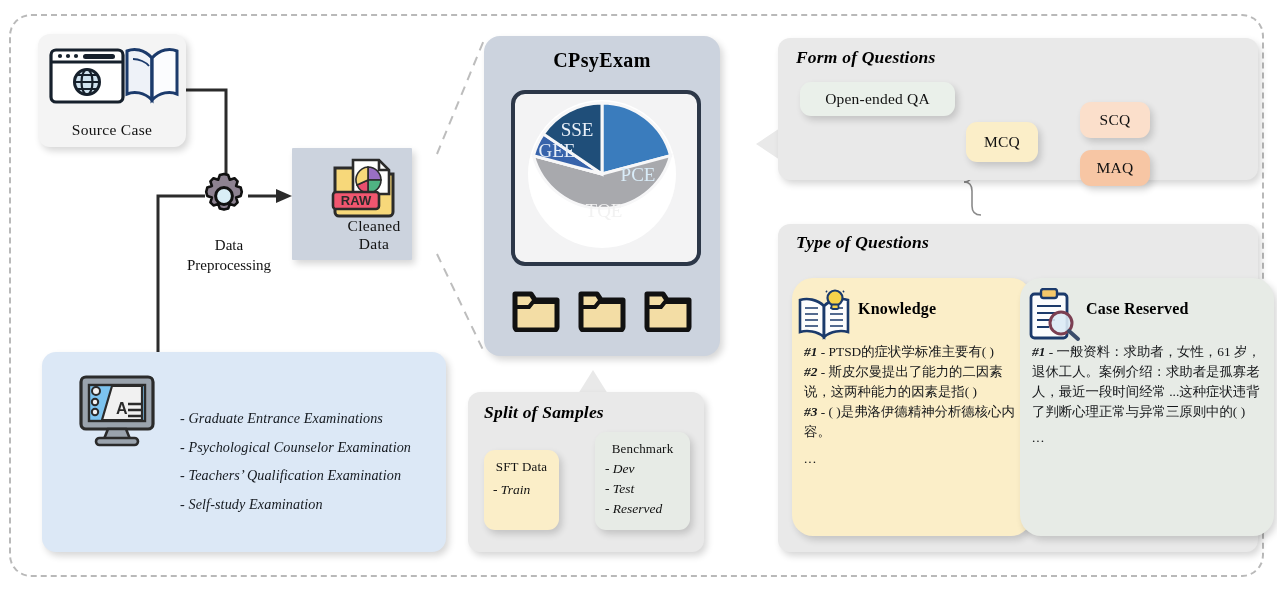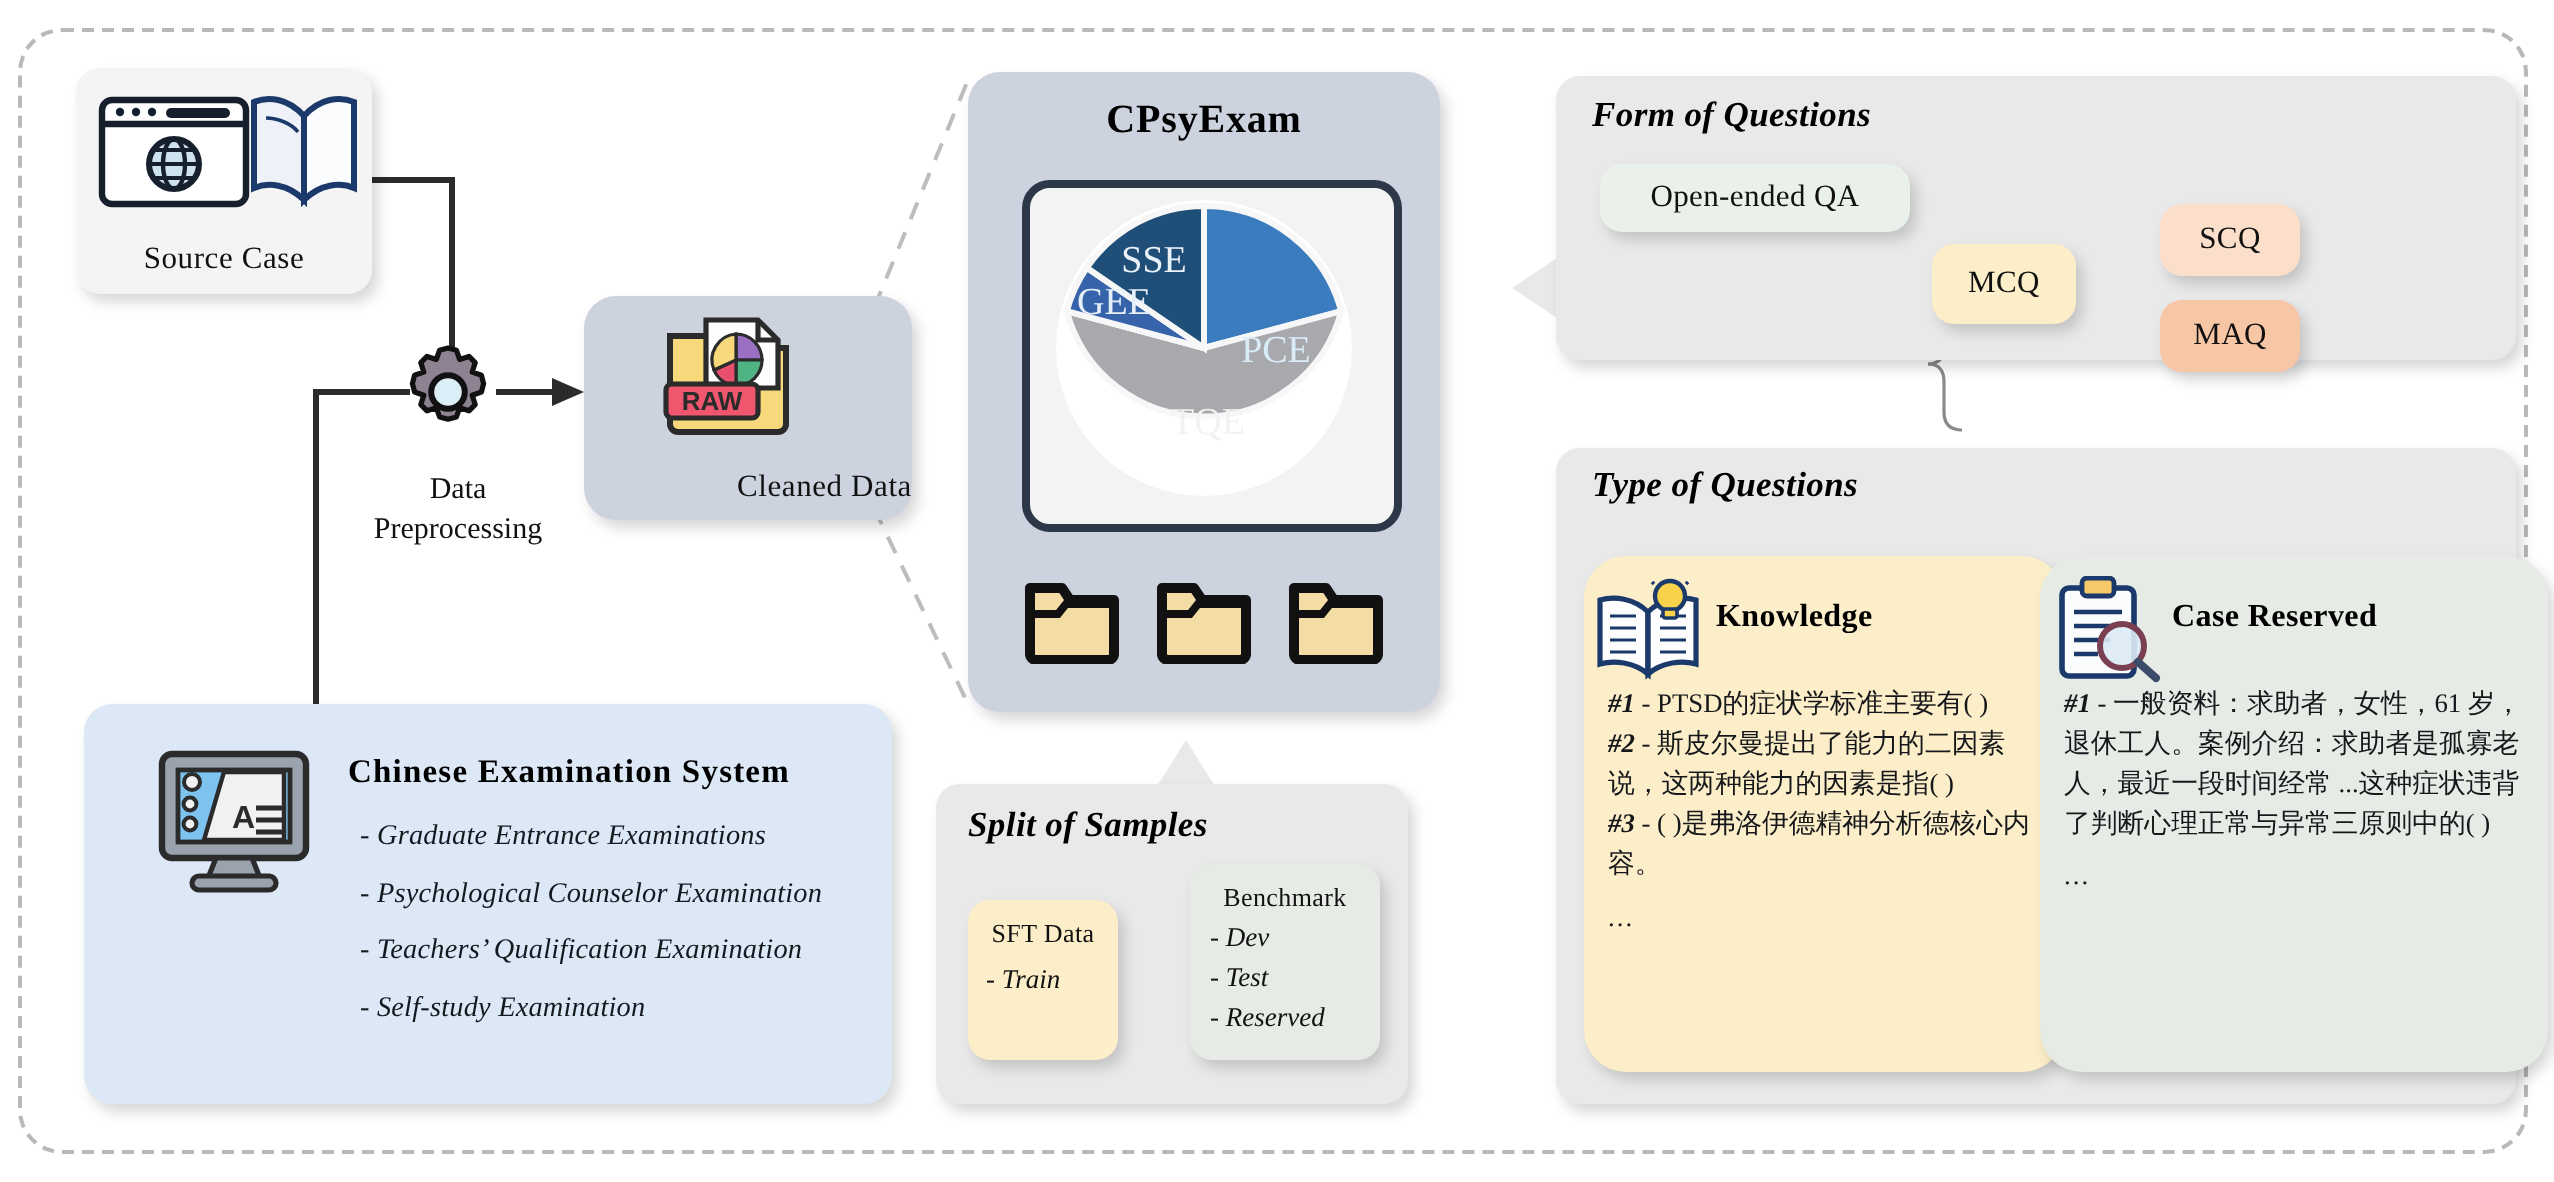--- a/index.html
+++ b/index.html
@@ -11,23 +11,23 @@
 
   .panel{position:absolute;box-sizing:border-box;}
   .shadow{box-shadow:3px 4px 7px rgba(0,0,0,.16);}
 
   
   #source-data{left:38px;top:34px;width:148px;height:113px;background:#f4f4f4;
     border-radius:12px;}
   #source-data .cap{position:absolute;left:0;right:0;bottom:8px;text-align:center;
     font-size:15.5px;color:#111;letter-spacing:.3px;}
 
-  #cleaned-data{left:292px;top:148px;width:164px;height:112px;background:#ccd3de;
-    border-radius:16px;}
-  #cleaned-data .cap{position:absolute;left:0;right:0;bottom:7px;text-align:right;
+  #cleaned-data{left:292px;top:148px;width:120px;height:112px;background:#ccd3de;
+    border-radius:1px;}
+  #cleaned-data .cap{position:absolute;left:0;right:0;bottom:7px;text-align:center;
     font-size:15.5px;color:#111;letter-spacing:.3px;margin-left:44px;}
 
   #ces{left:42px;top:352px;width:404px;height:200px;background:#dce8f6;border-radius:14px;}
   #ces .title{position:absolute;left:132px;top:24px;font-size:16.5px;font-weight:bold;
     color:#000;letter-spacing:.6px;}
   #ces ul{list-style:none;margin:0;padding:0;position:absolute;left:138px;top:58px;}
   #ces li{font-style:italic;font-size:14.2px;color:#14191f;margin-bottom:11.5px;
     white-space:nowrap;letter-spacing:.1px;}
 
   .prep-label{position:absolute;left:170px;top:236px;width:118px;text-align:center;
@@ -165,21 +165,20 @@
       <rect x="11" y="11" width="56" height="36" fill="#7cc3ef" stroke="#2b2b2b" stroke-width="2.4"></rect>
       <path d="M34 12 h30 v34 H24 Z" fill="#f1f1f1" stroke="#2b2b2b" stroke-width="2.2"></path>
       <circle cx="18" cy="17" r="4" fill="#f1f1f1" stroke="#2b2b2b" stroke-width="2"></circle>
       <circle cx="17" cy="28" r="3.2" fill="#f1f1f1" stroke="#2b2b2b" stroke-width="2"></circle>
       <circle cx="17" cy="38" r="3.2" fill="#f1f1f1" stroke="#2b2b2b" stroke-width="2"></circle>
       <text x="38" y="40" font-family="Liberation Sans, sans-serif" font-size="16" font-weight="bold" fill="#2b2b2b">A</text>
       <path d="M50 30 h14 M50 36 h14 M50 42 h14" stroke="#2b2b2b" stroke-width="2.4"></path>
       <path d="M30 55 h18 l4 10 H26 Z" fill="#9aa3ad" stroke="#2b2b2b" stroke-width="2.6"></path>
       <rect x="18" y="64" width="42" height="7" rx="3.5" fill="#9aa3ad" stroke="#2b2b2b" stroke-width="2.6"></rect>
     </svg>
-    <div class="title">Chinese  Examination  System</div>
     <ul>
       <li>- Graduate Entrance Examinations</li>
       <li>- Psychological Counselor Examination</li>
       <li>- Teachers’ Qualification Examination</li>
       <li>- Self-study Examination</li>
     </ul>
   </div>
 
   <div class="panel shadow" id="cpsy">
     <div class="title">CPsyExam</div>

